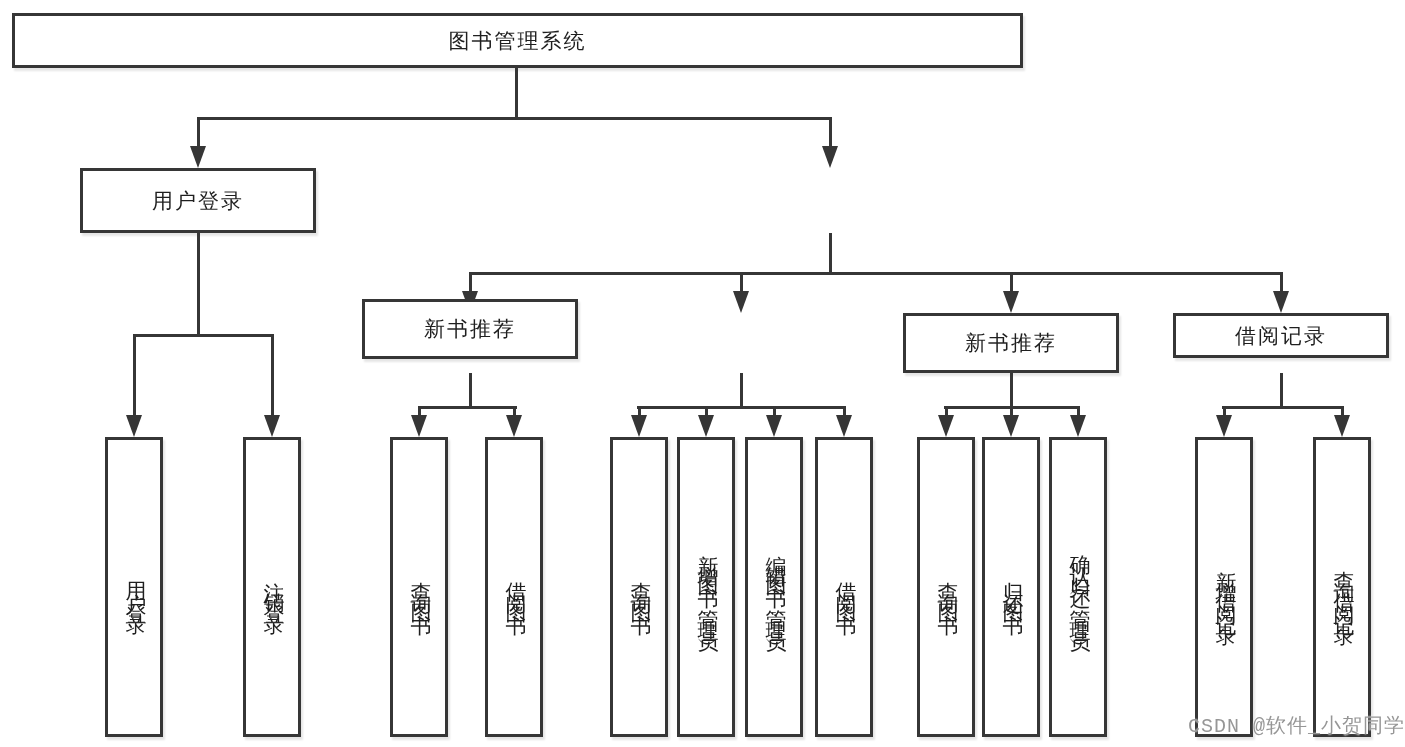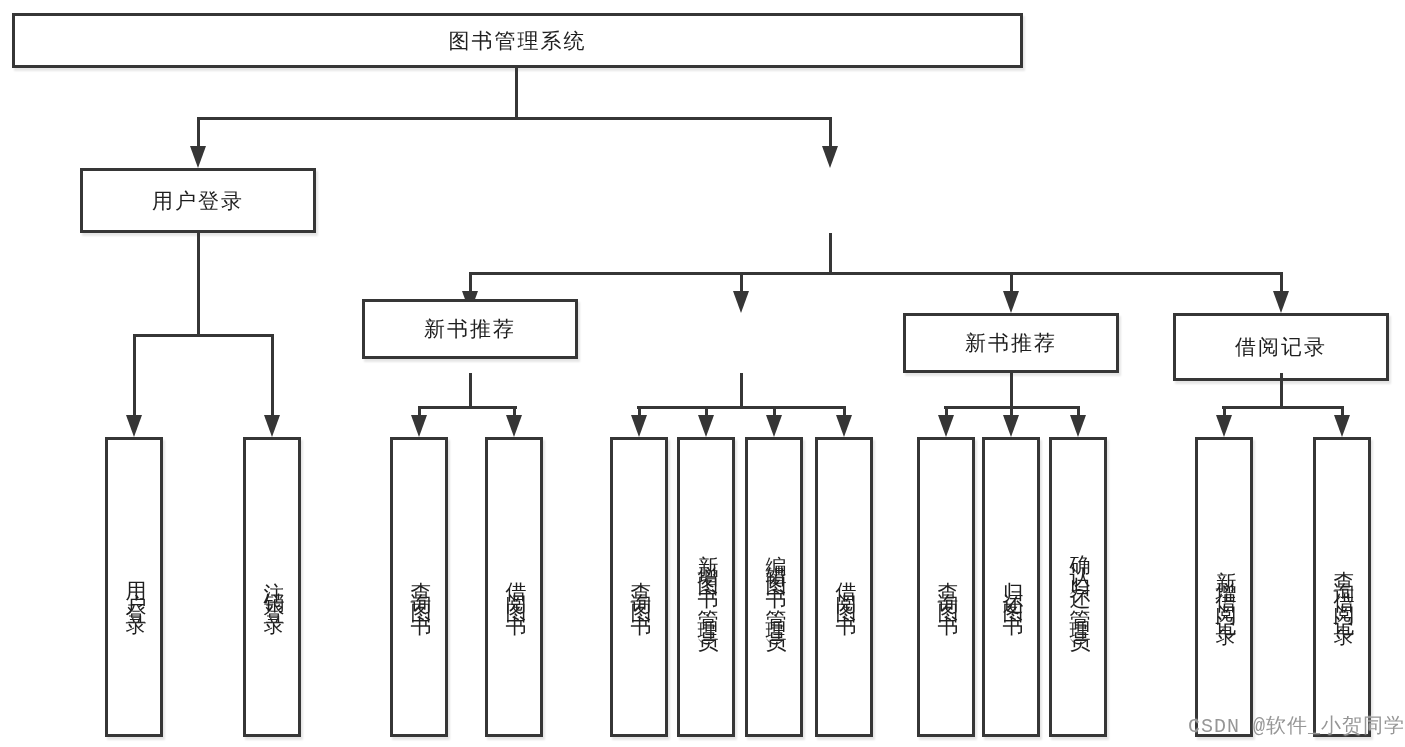--- a/index.html
+++ b/index.html
@@ -68,21 +68,21 @@
   <div class="arrow" style="left:462px;top:291px;"></div>
   <div class="vline" style="left:740px;top:272px;height:23px;"></div>
   <div class="arrow" style="left:733px;top:291px;"></div>
   <div class="vline" style="left:1010px;top:272px;height:23px;"></div>
   <div class="arrow" style="left:1003px;top:291px;"></div>
   <div class="vline" style="left:1280px;top:272px;height:23px;"></div>
   <div class="arrow" style="left:1273px;top:291px;"></div>
 
   <div class="box" style="left:362px;top:299px;width:216px;height:60px;">新书推荐</div>
   <div class="box" style="left:903px;top:313px;width:216px;height:60px;">新书推荐</div>
-  <div class="box" style="left:1173px;top:313px;width:216px;height:68px;">借阅记录</div>
+  <div class="box" style="left:1173px;top:313px;width:216px;height:45px;">借阅记录</div>
 
   <div class="vline" style="left:469px;top:373px;height:36px;"></div>
   <div class="hline" style="left:418px;top:406px;width:99px;"></div>
   <div class="vline" style="left:418px;top:406px;height:14px;"></div>
   <div class="arrow" style="left:411px;top:415px;"></div>
   <div class="vline" style="left:513px;top:406px;height:14px;"></div>
   <div class="arrow" style="left:506px;top:415px;"></div>
 
   <div class="vline" style="left:740px;top:373px;height:36px;"></div>
   <div class="hline" style="left:637px;top:406px;width:209px;"></div>

